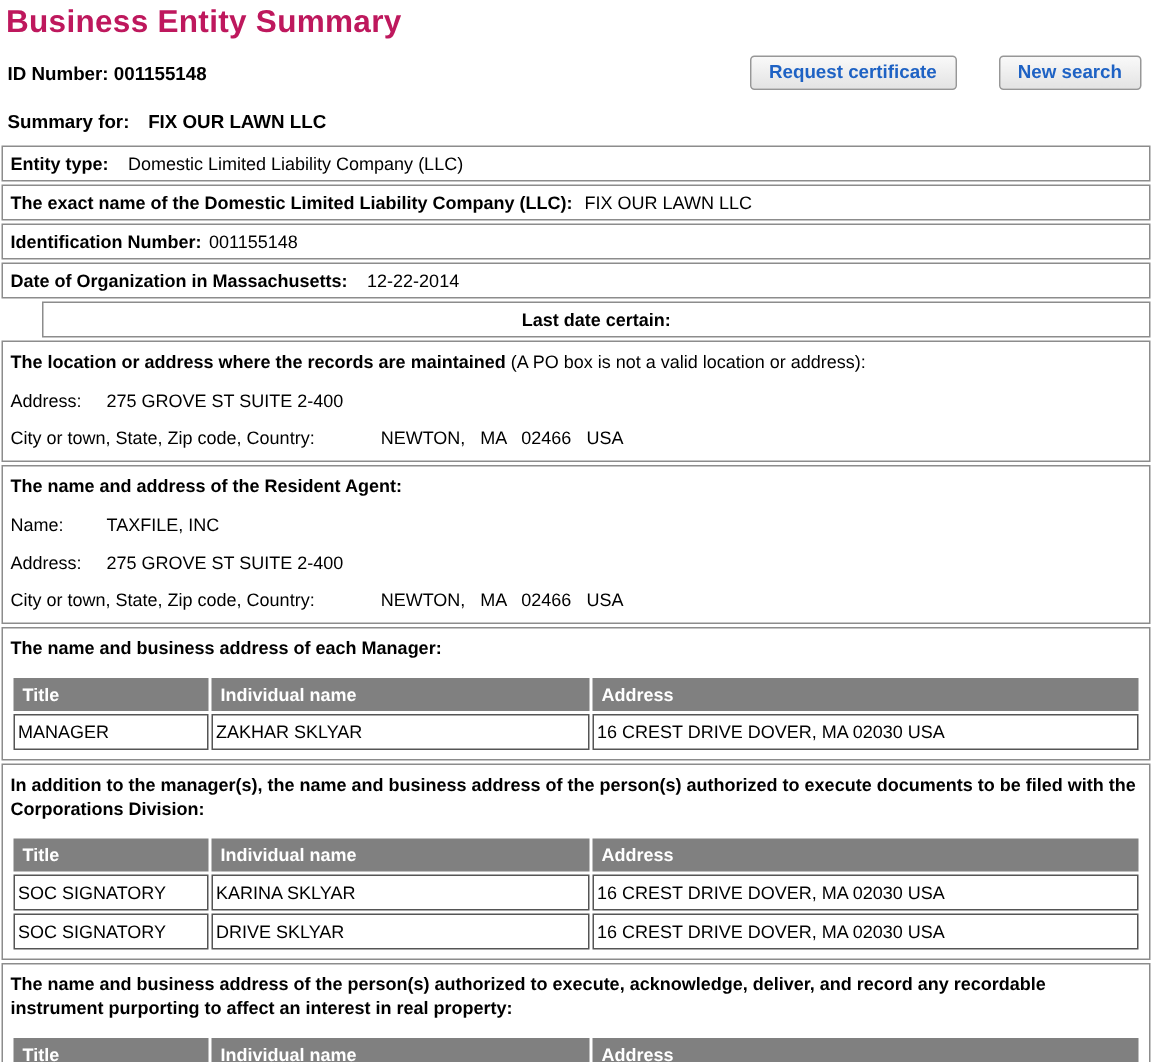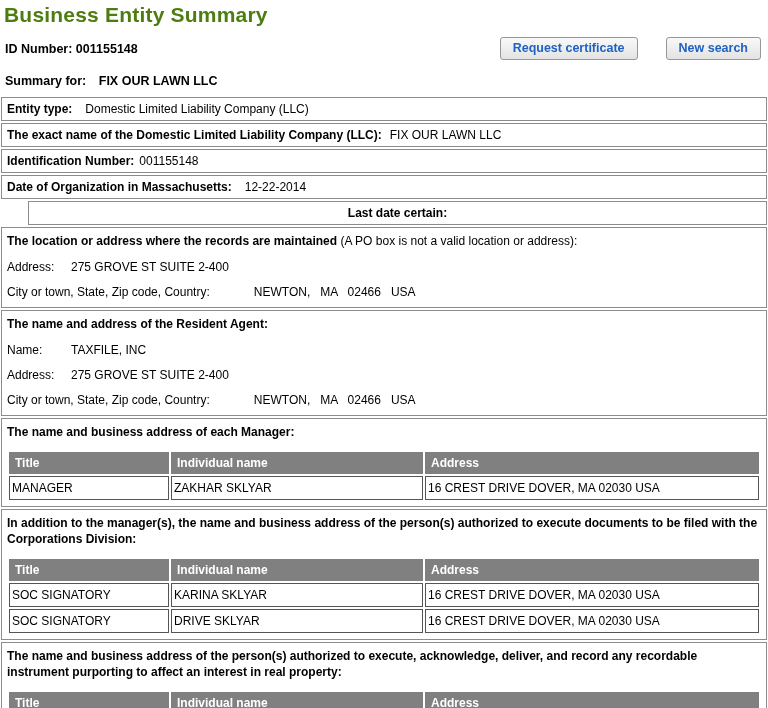--- a/index.html
+++ b/index.html
@@ -7,21 +7,21 @@
   body {
     width: 768px;
     font-family: "Liberation Sans", "DejaVu Sans", sans-serif;
     font-size: 12px;
     color: #000;
   }
   .page { padding: 2px 1px 0 1px; }
 
   
   .page-title {
-    color: #4d7c0f;
+    color: #be185d;
     font-size: 21px;
     font-weight: bold;
     margin: 1px 0 10px 3px;
     letter-spacing: 0.2px;
   }
   .header-row {
     display: flex;
     align-items: center;
     justify-content: space-between;
     margin: 0 6px 14px 4px;
@@ -76,21 +76,21 @@
     text-align: left;
     font-size: 12px;
     padding: 3px 6px;
   }
   table.inner td {
     border: 1px solid #555;
     padding: 3px 2px;
     font-size: 12px;
     background: #fff;
   }
-  .col-title { width: 160px; }
+  .col-title { width: 130px; }
   .col-name { width: 252px; }
 </style>
 </head>
 <body>
 
 <div class="page">
 
   <div class="page-title">Business Entity Summary</div>
 
   <div class="header-row">

